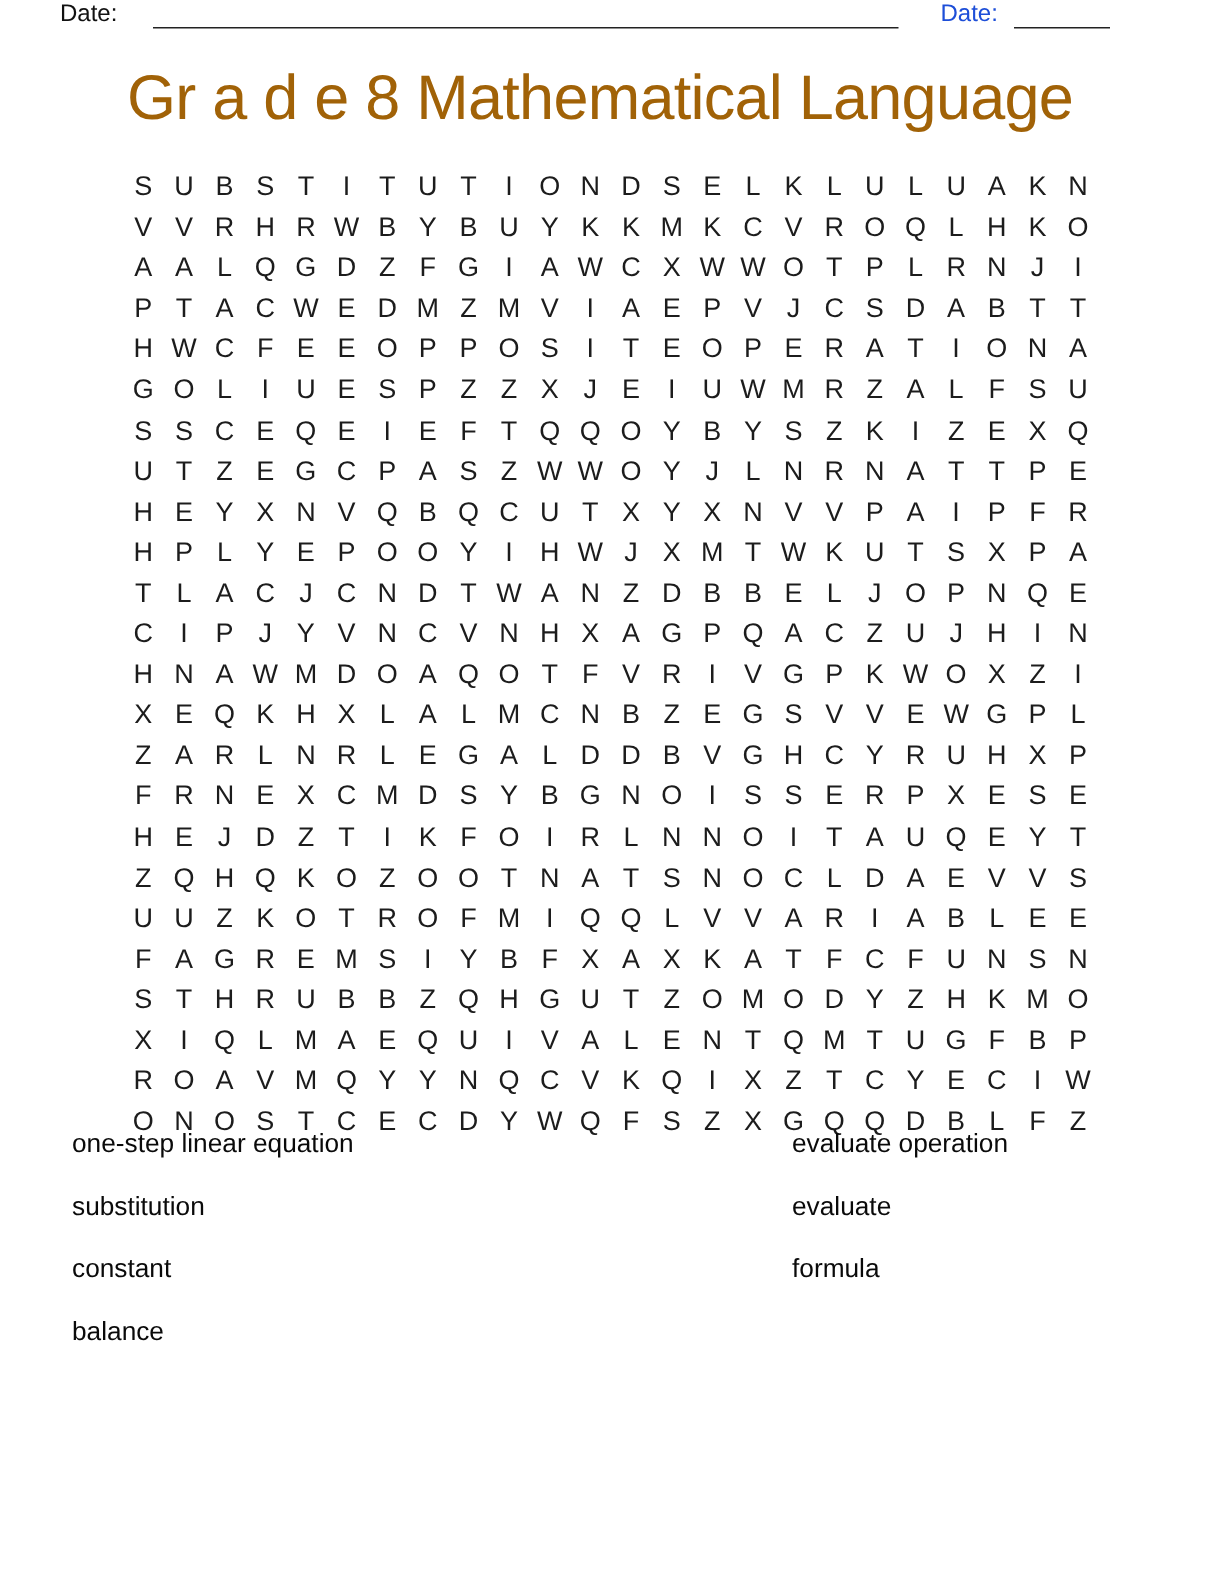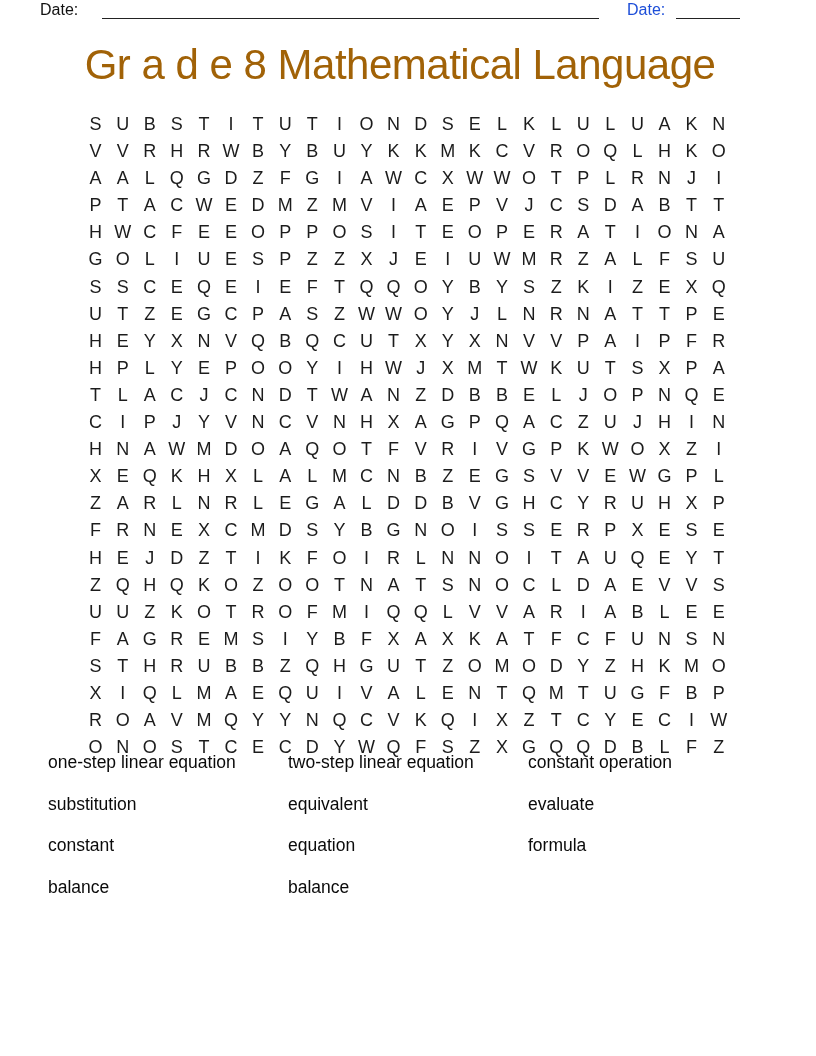--- a/index.html
+++ b/index.html
@@ -749,29 +749,21 @@
     </div>
 
   <div class="words words-col-0">
       <ul>
         <li>one-step linear equation</li>
         <li>substitution</li>
         <li>constant</li>
         <li>balance</li>
       </ul>
     </div>
-  <div class="words words-col-1">
-      <ul>
-        <li>two-step linear equation</li>
-        <li>equivalent</li>
-        <li>equation</li>
-        <li>balance</li>
-      </ul>
-    </div>
   <div class="words words-col-2">
       <ul>
-        <li>constant operation</li>
+        <li>evaluate operation</li>
         <li>evaluate</li>
         <li>formula</li>
       </ul>
     </div>
 
 </div>
 
 </body></html>

